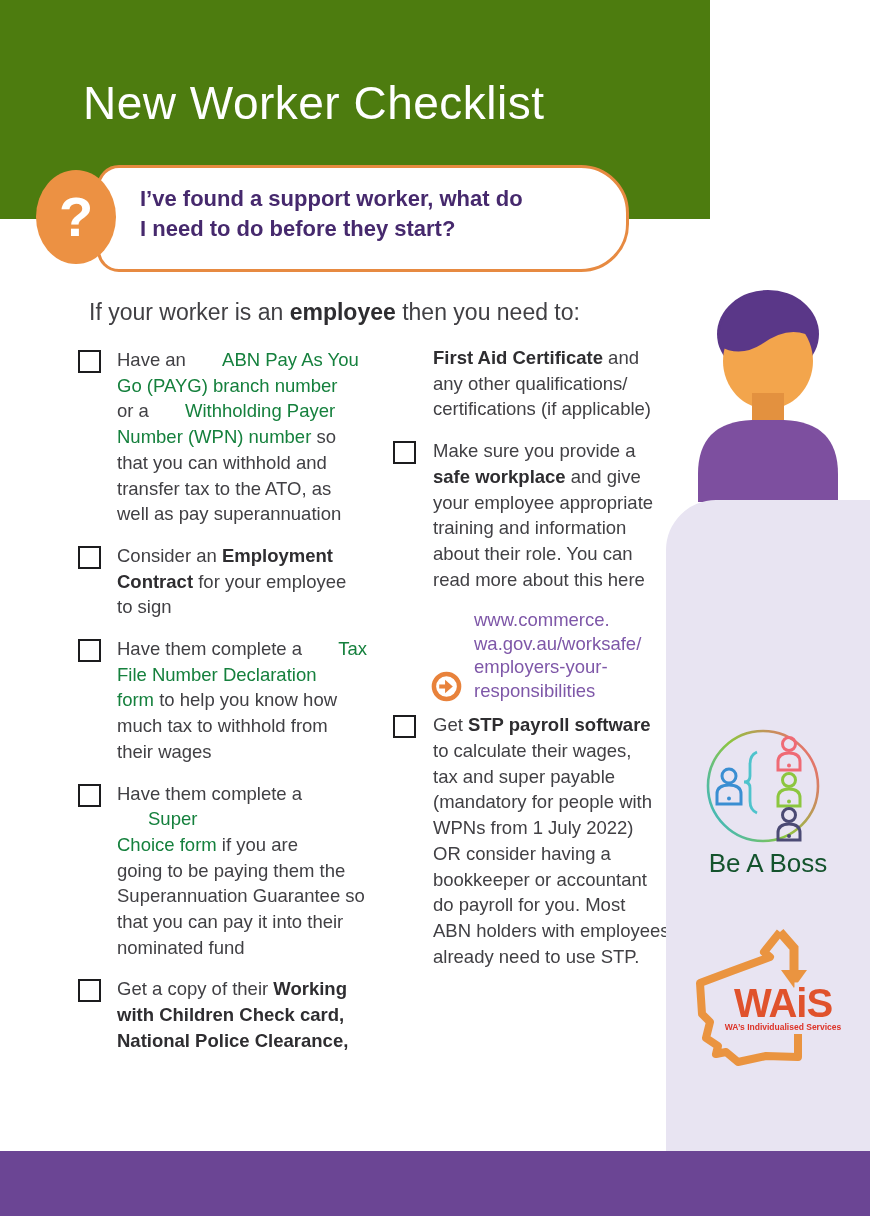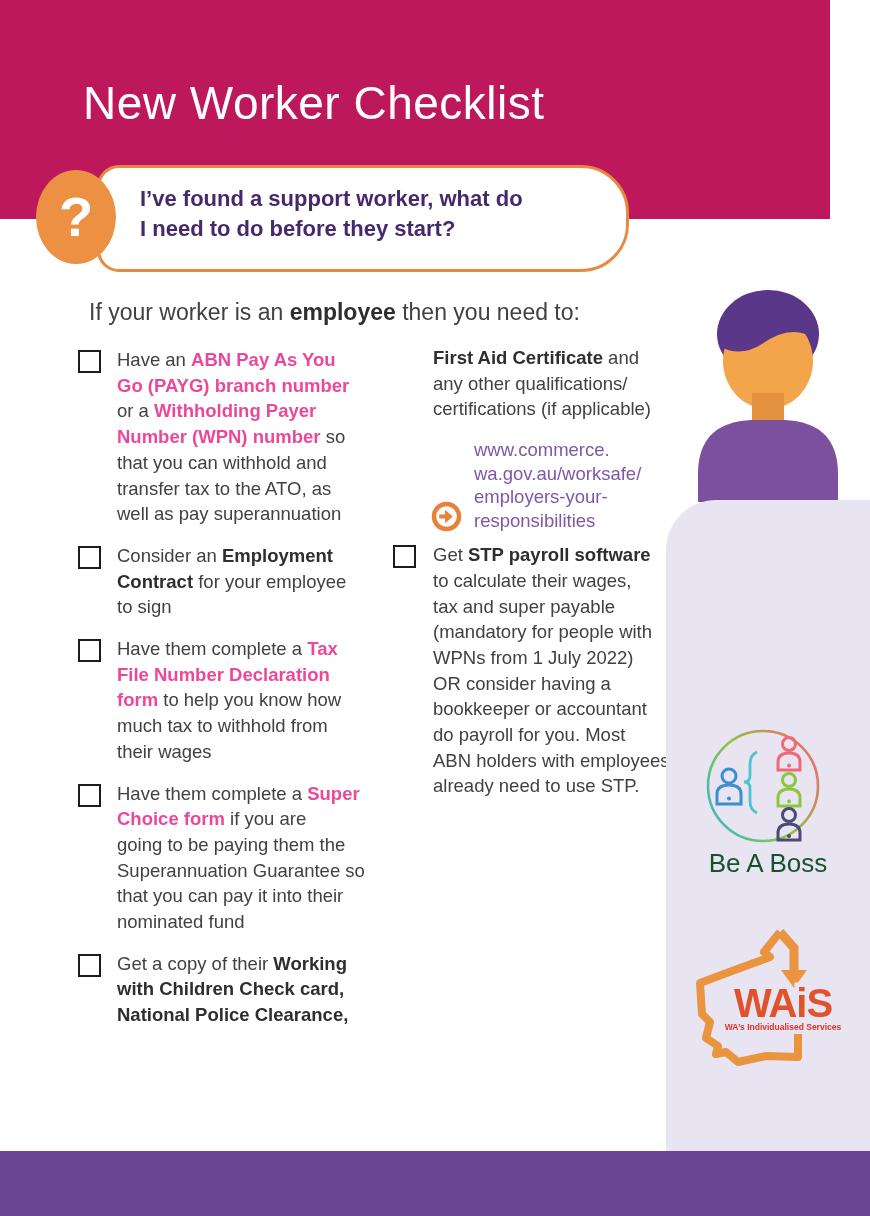--- a/index.html
+++ b/index.html
@@ -1,20 +1,20 @@
 <!DOCTYPE html>
 <html><head>
 <meta charset="utf-8">
 <style>
   html,body{margin:0;padding:0;background:#ffffff;}
   .page{position:relative;width:870px;height:1216px;overflow:hidden;background:#ffffff;
         font-family:"Liberation Sans",sans-serif;color:#414044;}
 
   
-  .header{position:absolute;left:0;top:0;width:830px;height:219px;background:#be185d;}
+  .header{position:absolute;left:0;top:0;width:710px;height:219px;background:#4d7c0f;}
   .title{position:absolute;left:83px;top:76px;margin:0;color:#ffffff;font-size:46px;
          font-weight:400;letter-spacing:.5px;}
 
   
   .bubble{position:absolute;left:97px;top:165px;width:526px;height:101px;background:#ffffff;
           border:3px solid #e78a41;border-radius:22px 48px 48px 22px;z-index:3;}
   .bubble-text{position:absolute;left:40px;top:16px;font-size:22px;font-weight:bold;
                color:#46296d;line-height:30px;}
   .qcircle{position:absolute;left:36px;top:170px;width:80px;height:94px;border-radius:50%;
            background:#ec9143;z-index:4;display:flex;align-items:center;justify-content:center;}
@@ -25,21 +25,21 @@
   .col{position:absolute;}
   .col-left{left:78px;top:347px;width:300px;}
   .col-right{left:393px;top:345px;width:282px;}
   .item{position:relative;margin:0 0 16px 0;font-size:18.5px;line-height:25.7px;color:#414044;}
   .col-left .item{padding-left:39px;}
   .col-right .item{padding-left:40px;}
   .cb{position:absolute;left:0;top:3px;width:19px;height:19px;border:2px solid #1c1c1e;
       background:#ffffff;box-sizing:content-box;}
   .seg-normal{color:#414044;}
   .seg-bold{font-weight:bold;color:#2e2d30;}
-  .seg-purple{font-weight:bold;color:#ec4899;}
+  .seg-purple{font-weight:normal;color:#15803d;margin-left:31px;}
 
   .linkrow{display:flex;align-items:flex-end;margin:9px 0 10px 38px;}
   .arrow-ic{flex:0 0 31px;width:31px;height:31px;margin-right:12px;margin-top:2px;}
   .link-text{font-size:18.5px;line-height:23.5px;color:#7e57a8;text-decoration:none;cursor:pointer;}
 
   
   .panel{position:absolute;left:666px;top:500px;width:204px;height:651px;background:#e8e4f2;
          border-top-left-radius:50px;z-index:2;}
   .person{position:absolute;left:692px;top:288px;width:152px;height:214px;z-index:1;}
   .boss-logo{position:absolute;left:703px;top:726px;width:120px;height:120px;z-index:3;}
@@ -80,20 +80,21 @@
 
   <div class="col col-left" id="col-left">
       <div class="item"><span class="cb"></span><span><span class="seg-normal">Have an </span><span class="seg-purple">ABN Pay As You<br>Go (PAYG) branch number</span><span class="seg-normal"><br>or a </span><span class="seg-purple">Withholding Payer<br>Number (WPN) number</span><span class="seg-normal"> so<br>that you can withhold and<br>transfer tax to the ATO, as<br>well as pay superannuation</span></span></div>
       <div class="item"><span class="cb"></span><span><span class="seg-normal">Consider an </span><span class="seg-bold">Employment<br>Contract</span><span class="seg-normal"> for your employee<br>to sign</span></span></div>
       <div class="item"><span class="cb"></span><span><span class="seg-normal">Have them complete a </span><span class="seg-purple">Tax<br>File Number Declaration<br>form</span><span class="seg-normal"> to help you know how<br>much tax to withhold from<br>their wages</span></span></div>
       <div class="item"><span class="cb"></span><span><span class="seg-normal">Have them complete a </span><span class="seg-purple">Super<br>Choice form</span><span class="seg-normal"> if you are<br>going to be paying them the<br>Superannuation Guarantee so<br>that you can pay it into their<br>nominated fund</span></span></div>
       <div class="item"><span class="cb"></span><span><span class="seg-normal">Get a copy of their </span><span class="seg-bold">Working<br>with Children Check card,<br>National Police Clearance,</span></span></div>
     </div>
   <div class="col col-right" id="col-right">
       <div class="item"><span><span class="seg-bold">First Aid Certificate</span><span class="seg-normal"> and<br>any other qualifications/<br>certifications (if applicable)</span></span></div>
+      <div class="item"><span class="cb"></span><span><span class="seg-normal">Make sure you provide a<br></span><span class="seg-bold">safe workplace</span><span class="seg-normal"> and give<br>your employee appropriate<br>training and information<br>about their role. You can<br>read more about this here</span></span></div>
       <div class="linkrow">
         <span class="arrow-ic"><svg viewBox="0 0 32 32" width="31" height="31">
             <circle cx="16" cy="16" r="13" fill="none" stroke="#e8823b" stroke-width="4.6"></circle>
             <path d="M8.5 16 H17.5" stroke="#e8823b" stroke-width="4.2"></path>
             <path d="M14.5 9 L22.5 16 L14.5 23 Z" fill="#e8823b"></path>
           </svg></span>
         <a class="link-text">www.commerce.<br>wa.gov.au/worksafe/<br>employers-your-<br>responsibilities</a>
       </div>
       <div class="item"><span class="cb"></span><span><span class="seg-normal">Get </span><span class="seg-bold">STP payroll software</span><span class="seg-normal"><br>to calculate their wages,<br>tax and super payable<br>(mandatory for people with<br>WPNs from 1 July 2022)<br>OR consider having a<br>bookkeeper or accountant<br>do payroll for you. Most<br>ABN holders with employees<br>already need to use STP.</span></span></div>
     </div>

